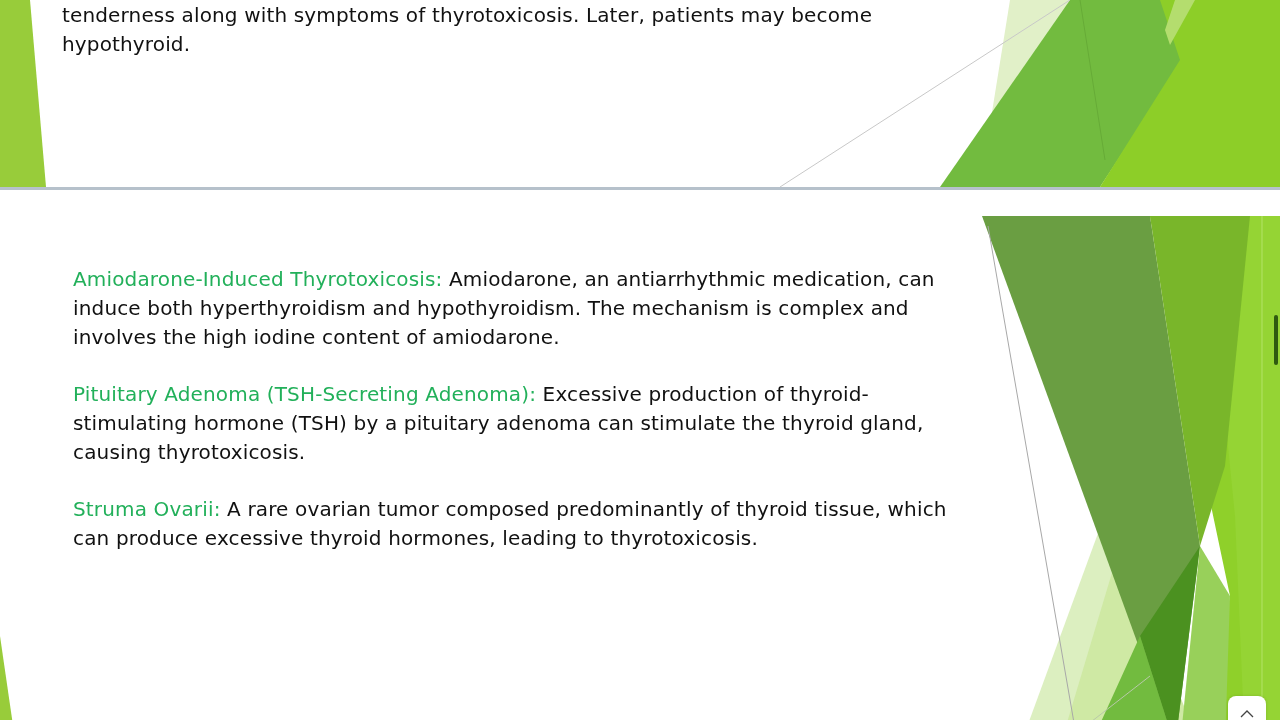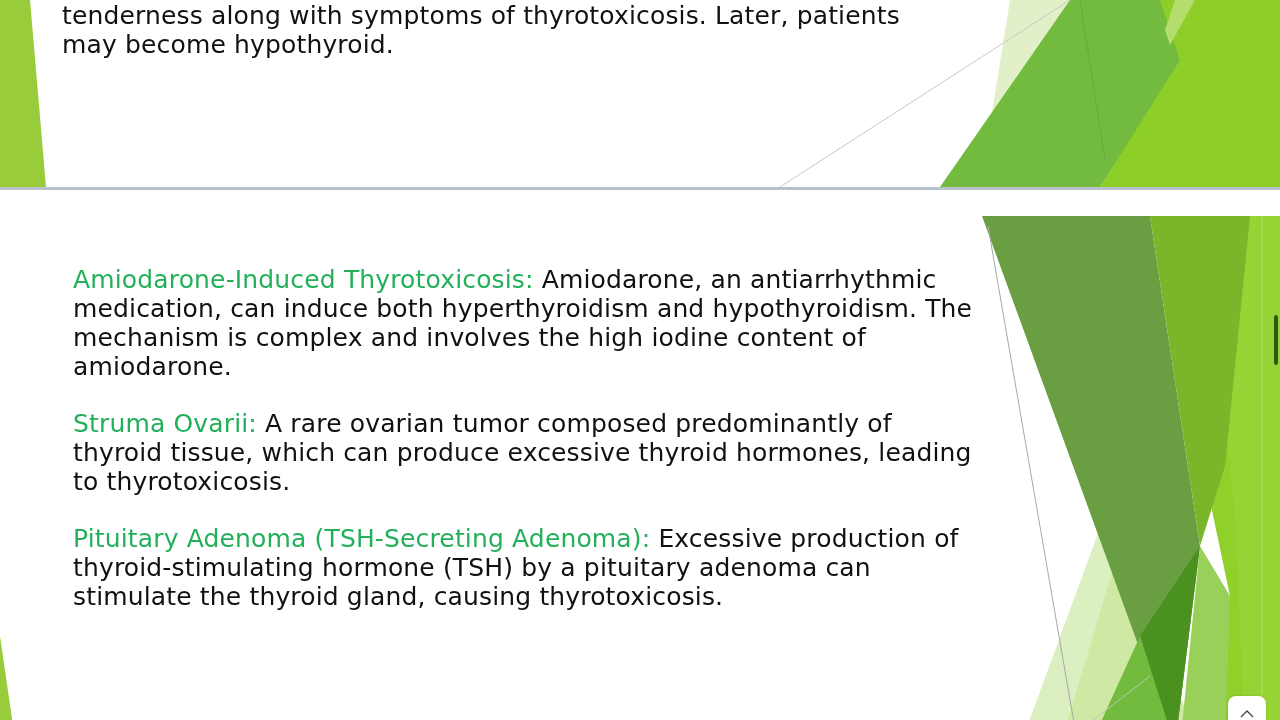--- a/index.html
+++ b/index.html
@@ -12,21 +12,21 @@
     position: absolute; left: 0; width: 1280px; overflow: hidden; background: #ffffff;
   }
   .slide-top { top: 0; height: 187px; }
   .slide-bottom { top: 190px; height: 672px; margin-top: 26px; }
   .divider {
     position: absolute; left: 0; top: 187px; width: 1280px; height: 3px;
     background: #b6c1cb;
   }
   .deco { position: absolute; left: 0; top: 0; }
   .text-block {
-    position: absolute; color: #111111; font-size: 25px; line-height: 29px;
+    position: absolute; color: #111111; font-size: 20px; line-height: 29px;
     letter-spacing: 0.15px;
   }
   .top-text { left: 62px; top: 1px; width: 900px; }
   .bottom-text { left: 73px; top: 49px; width: 900px; }
   .para { margin: 0 0 28px 0; }
   .term { color: #22b05a; }
   .scrollbar-thumb {
     position: absolute; left: 1274px; top: 315px; width: 4px; height: 50px;
     background: #2f5a10; border-radius: 2px;
   }
@@ -78,24 +78,24 @@
     <line x1="988" y1="10" x2="1078" y2="530" stroke="#a8a8a8" stroke-width="1"></line>
     <line x1="1150" y1="460" x2="1060" y2="530" stroke="#b8c8a8" stroke-width="1"></line>
     <line x1="1262" y1="0" x2="1262" y2="530" stroke="#c8ec8a" stroke-width="1" opacity="0.6"></line>
   </svg>
 
   <div class="text-block bottom-text">
     <p class="para">
       <span class="term">Amiodarone-Induced Thyrotoxicosis:</span><span> Amiodarone, an antiarrhythmic medication, can induce both hyperthyroidism and hypothyroidism. The mechanism is complex and involves the high iodine content of amiodarone.</span>
     </p>
     <p class="para">
-      <span class="term">Struma Ovarii:</span><span> A rare ovarian tumor composed predominantly of thyroid tissue, which can produce excessive thyroid hormones, leading to thyrotoxicosis.</span>
+      <span class="term">Pituitary Adenoma (TSH-Secreting Adenoma):</span><span> Excessive production of thyroid-stimulating hormone (TSH) by a pituitary adenoma can stimulate the thyroid gland, causing thyrotoxicosis.</span>
     </p>
     <p class="para">
-      <span class="term">Pituitary Adenoma (TSH-Secreting Adenoma):</span><span> Excessive production of thyroid-stimulating hormone (TSH) by a pituitary adenoma can stimulate the thyroid gland, causing thyrotoxicosis.</span>
+      <span class="term">Struma Ovarii:</span><span> A rare ovarian tumor composed predominantly of thyroid tissue, which can produce excessive thyroid hormones, leading to thyrotoxicosis.</span>
     </p>
   </div>
 </div>
 
 <div class="scrollbar-thumb"></div>
 
 <div class="scroll-top-btn">
   <svg width="14" height="8" viewBox="0 0 14 8">
     <polyline points="1,7 7,1 13,7" fill="none" stroke="#444" stroke-width="1.3"></polyline>
   </svg>

